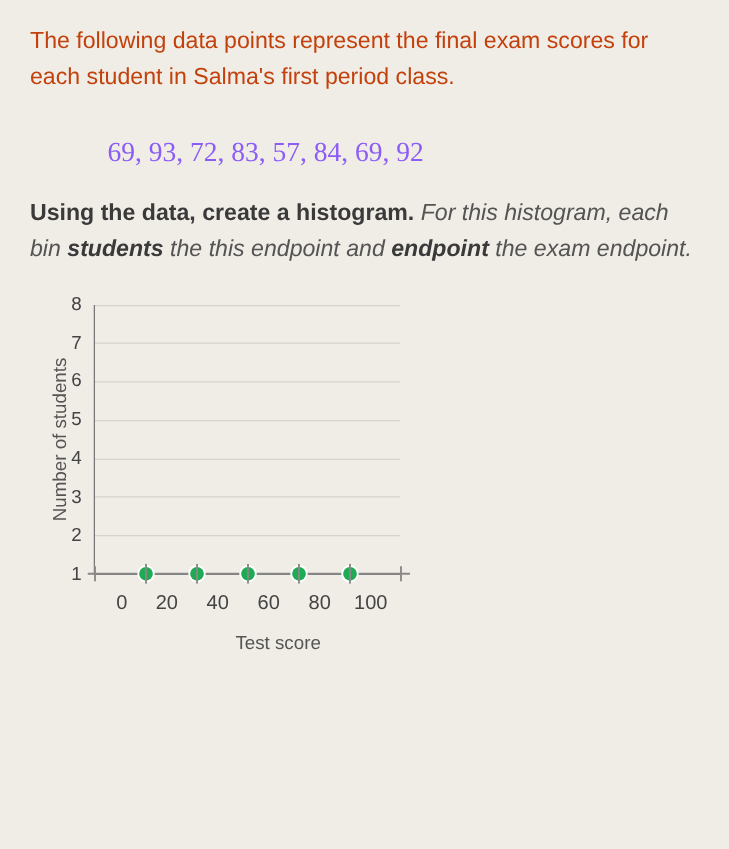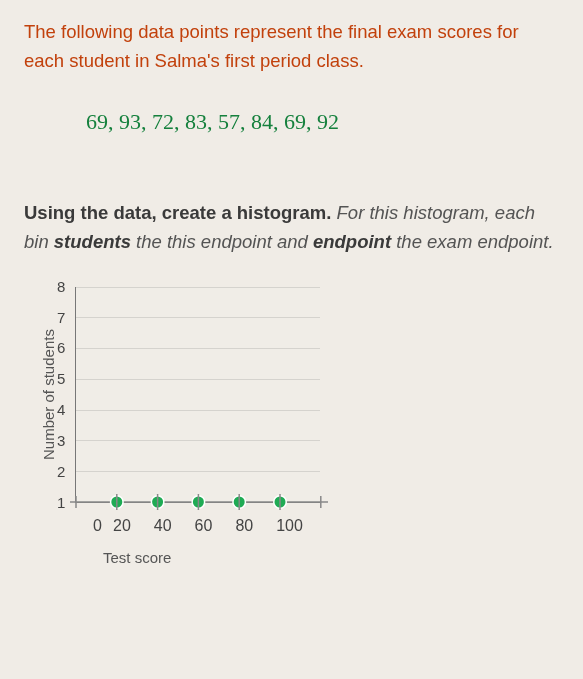--- a/index.html
+++ b/index.html
@@ -14,23 +14,23 @@
     }
     .intro {
       font-size: 18.5px;
       line-height: 1.55;
       color: #c2410c;
       margin-bottom: 34px;
     }
     .data-list {
       font-family: Georgia, "Times New Roman", serif;
       font-size: 22px;
-      color: #15803d;
+      color: #8b5cf6;
       padding-left: 62px;
-      margin-bottom: 64px;
+      margin-bottom: 21px;
     }
     .instructions {
       font-size: 18.5px;
       line-height: 1.55;
       color: #545454;
       margin-bottom: 30px;
     }
     .instructions .bold { font-weight: 700; color: #3a3a3a; margin-top: 11px; }
     .instructions .ital { font-style: italic; }
 
@@ -81,25 +81,26 @@
       width: 258px;
       height: 16px;
     }
     .x-labels {
       display: flex;
       margin-left: 0;
       padding-top: 14px;
       font-size: 16px;
       color: #444;
     }
-    .x-labels div { width: 40.8px; }
+    .x-labels div { width: 40.8px; text-align: center; }
     .x-labels .lbl0 { width: 20px; text-align: left; margin-left: -4px; }
     .x-title {
       font-size: 15px;
       color: #555;
+      text-align: center;
       margin-top: 14px;
       margin-left: 6px;
     }
     .under-axis { margin-left: 63px; width: 245px; }
   </style>
 </head>
 <body>
 
 <p class="intro">The following data points represent the final exam scores for each student in Salma's first period class.</p>
 

